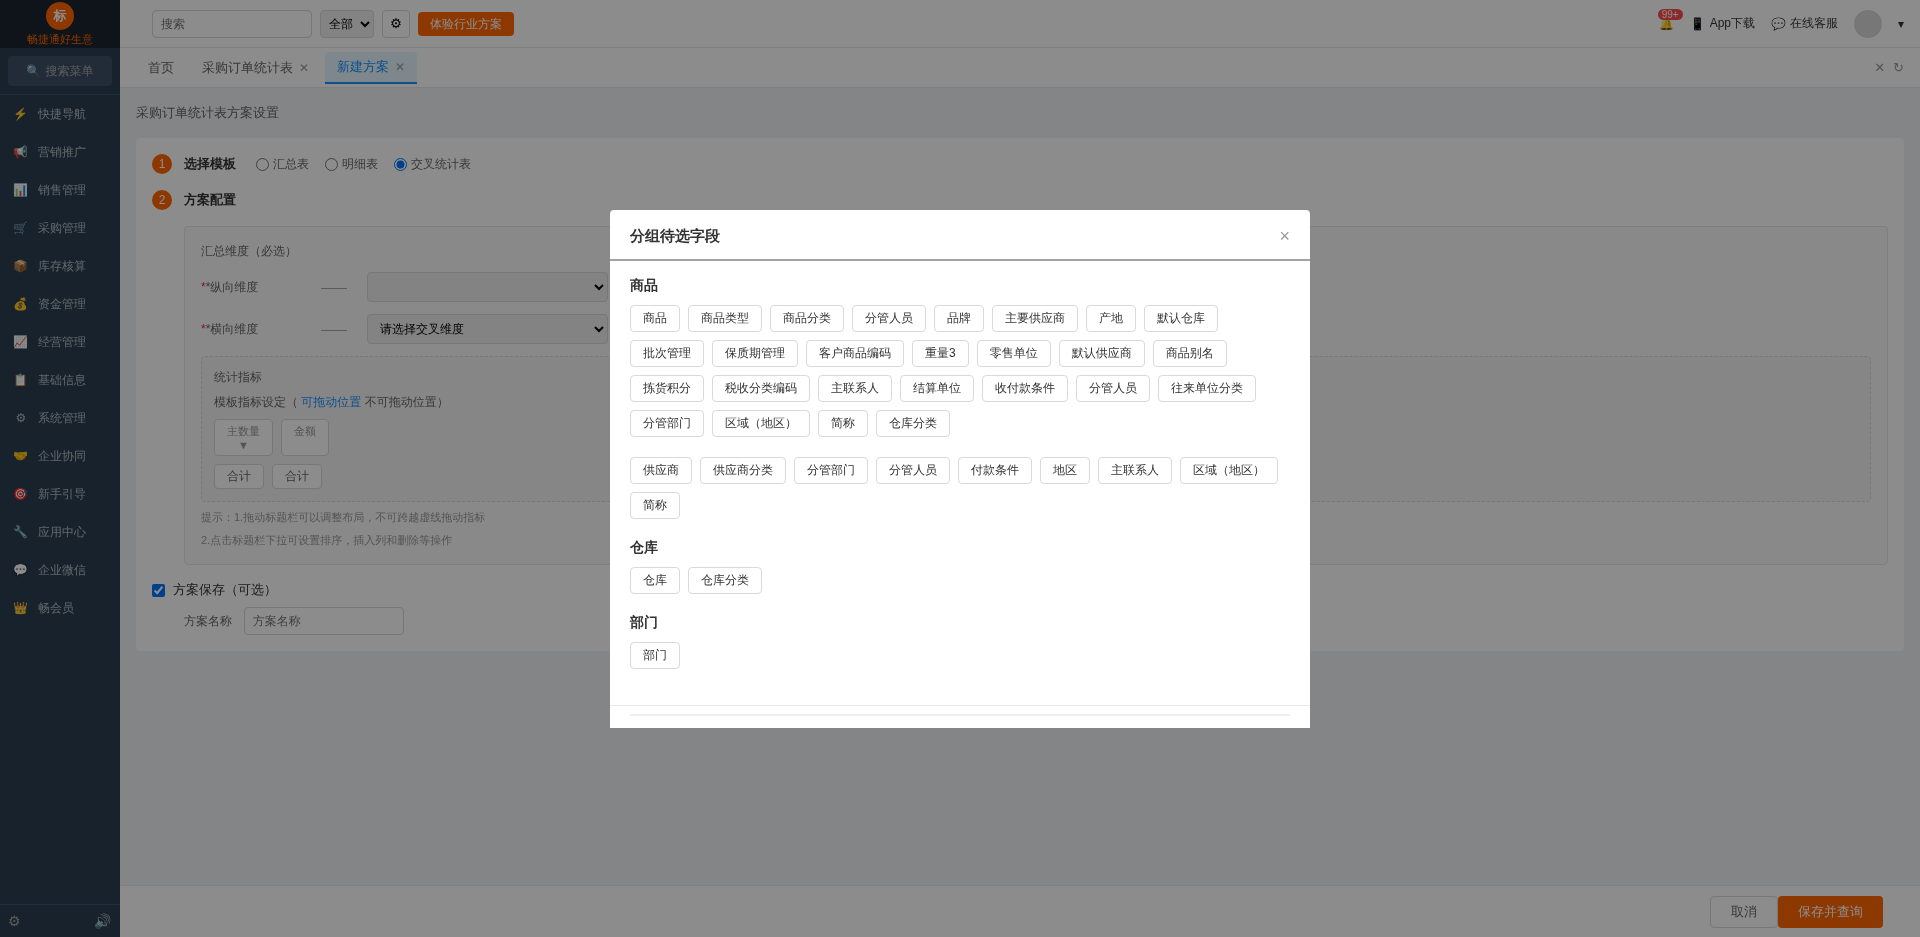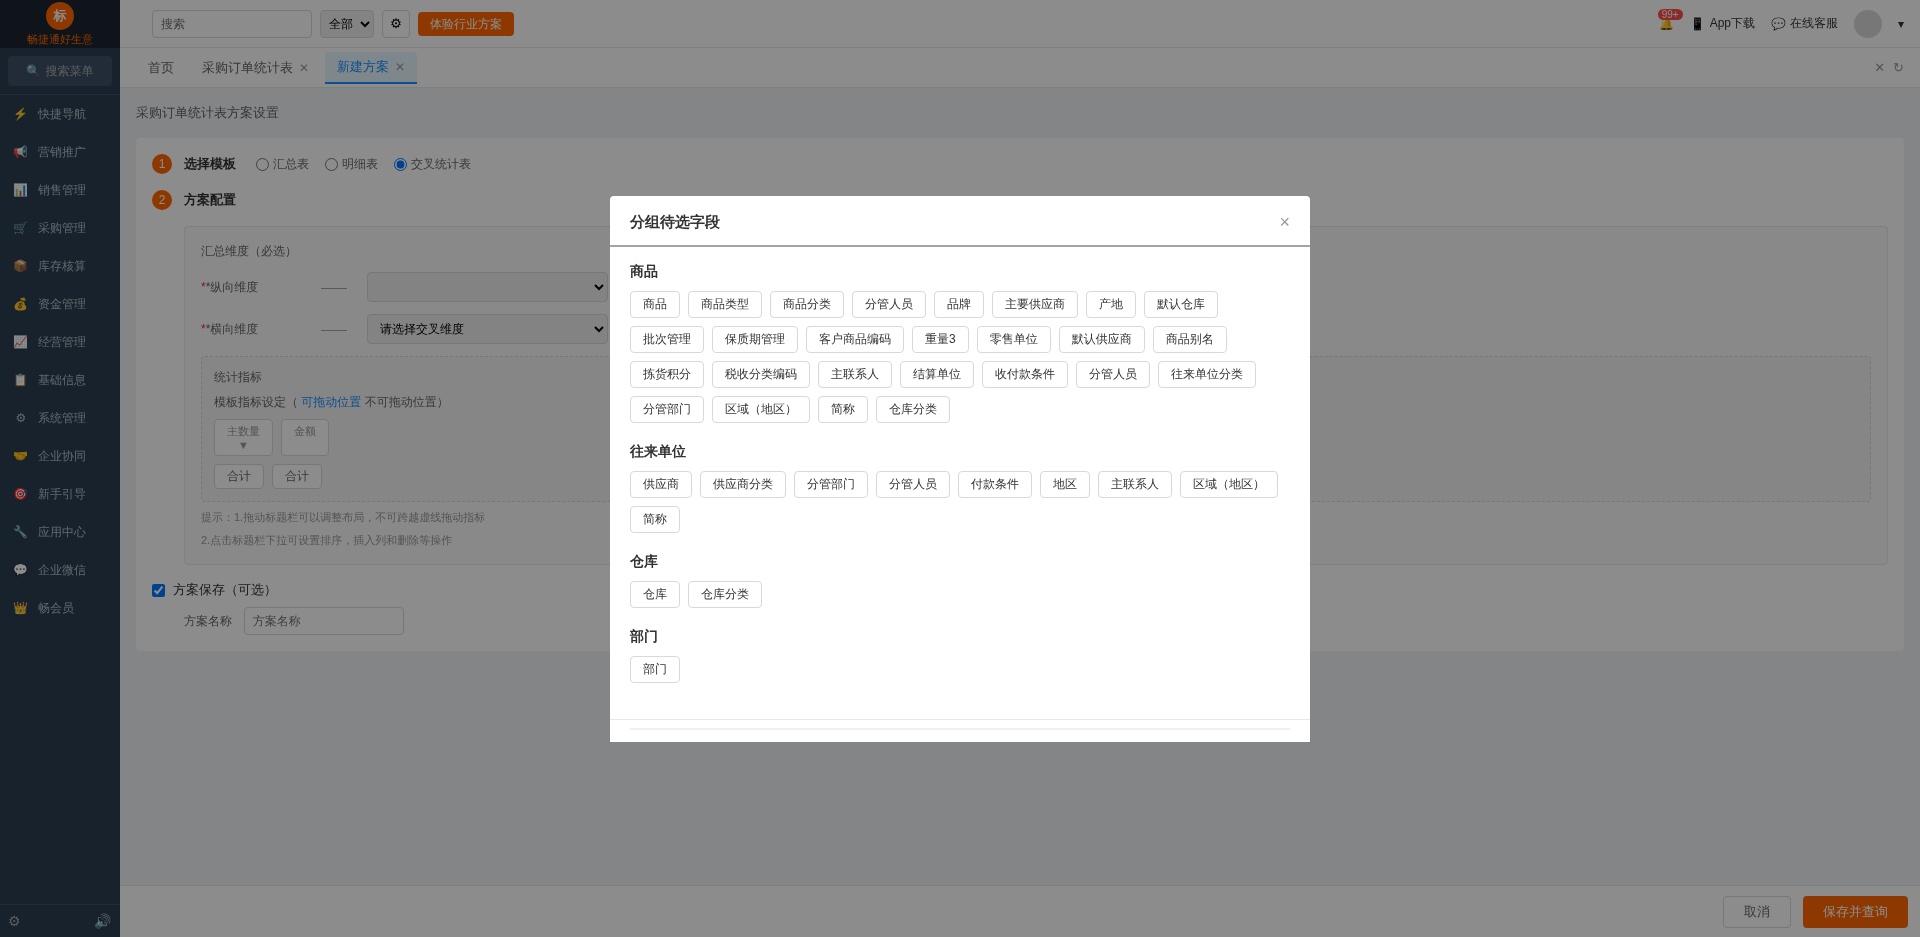--- a/index.html
+++ b/index.html
@@ -126,21 +126,21 @@
     .save-option { display: flex; align-items: center; gap: 8px; margin-top: 16px; }
     .save-name-input {
       width: 160px; height: 28px; border: 1px solid #d9d9d9; border-radius: 4px;
       padding: 0 8px; font-size: 12px; outline: none;
     }
 
     
     .footer-bar {
       position: fixed; bottom: 0; left: 120px; right: 0;
       height: 52px; background: #fff; border-top: 1px solid #e8e8e8;
-      display: flex; align-items: center; justify-content: flex-end; padding: 0 12px; gap: 12px;
+      display: flex; align-items: center; justify-content: flex-end; padding: 0 37px; 
     }
     .btn-cancel {
       height: 32px; padding: 0 20px; border: 1px solid #d9d9d9; border-radius: 4px;
       background: #fff; cursor: pointer; font-size: 13px; color: #666;
     }
     .btn-save {
       height: 32px; padding: 0 20px; border: none; border-radius: 4px;
       background: #ff6600; color: #fff; cursor: pointer; font-size: 13px;
     }
 
@@ -439,21 +439,20 @@
             <div class="field-chip">收付款条件</div>
             <div class="field-chip">分管人员</div>
             <div class="field-chip">往来单位分类</div>
             <div class="field-chip">分管部门</div>
             <div class="field-chip">区域（地区）</div>
             <div class="field-chip">简称</div>
             <div class="field-chip">仓库分类</div>
           </div>
         </div>
         <div class="field-section">
-          <div class="section-title">往来单位</div>
           <div class="field-chips">
             <div class="field-chip">供应商</div>
             <div class="field-chip">供应商分类</div>
             <div class="field-chip">分管部门</div>
             <div class="field-chip">分管人员</div>
             <div class="field-chip">付款条件</div>
             <div class="field-chip">地区</div>
             <div class="field-chip">主联系人</div>
             <div class="field-chip">区域（地区）</div>
             <div class="field-chip">简称</div>

